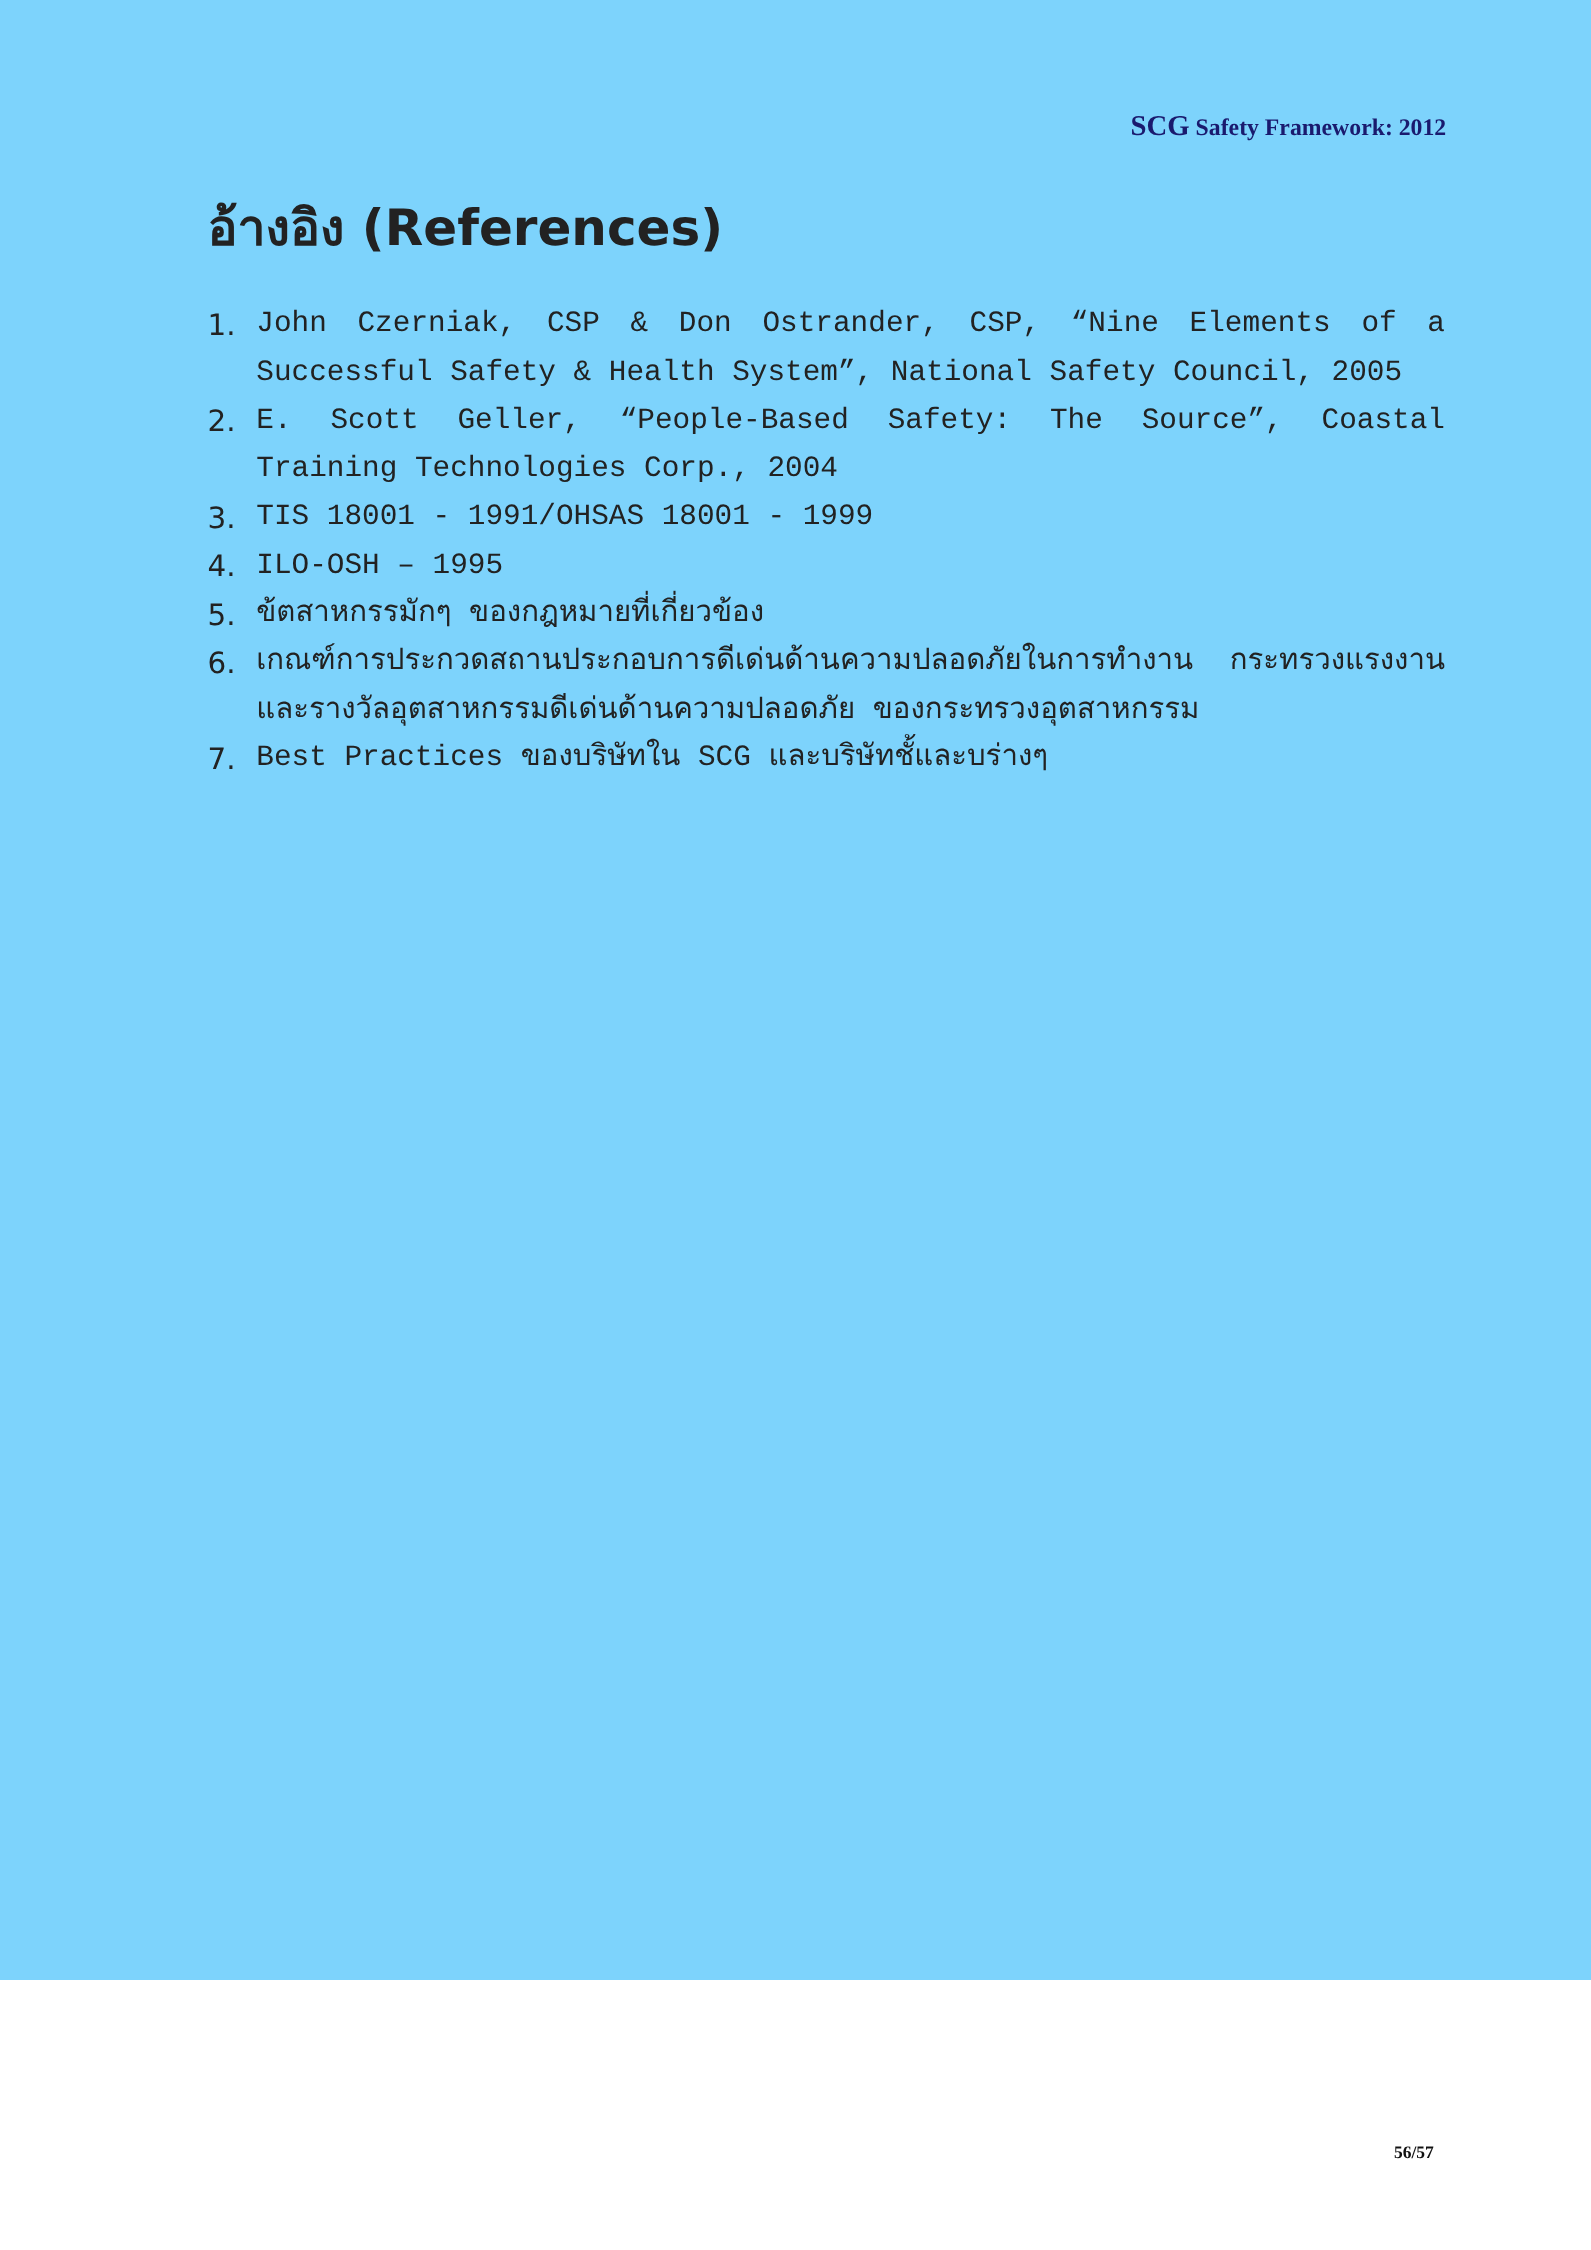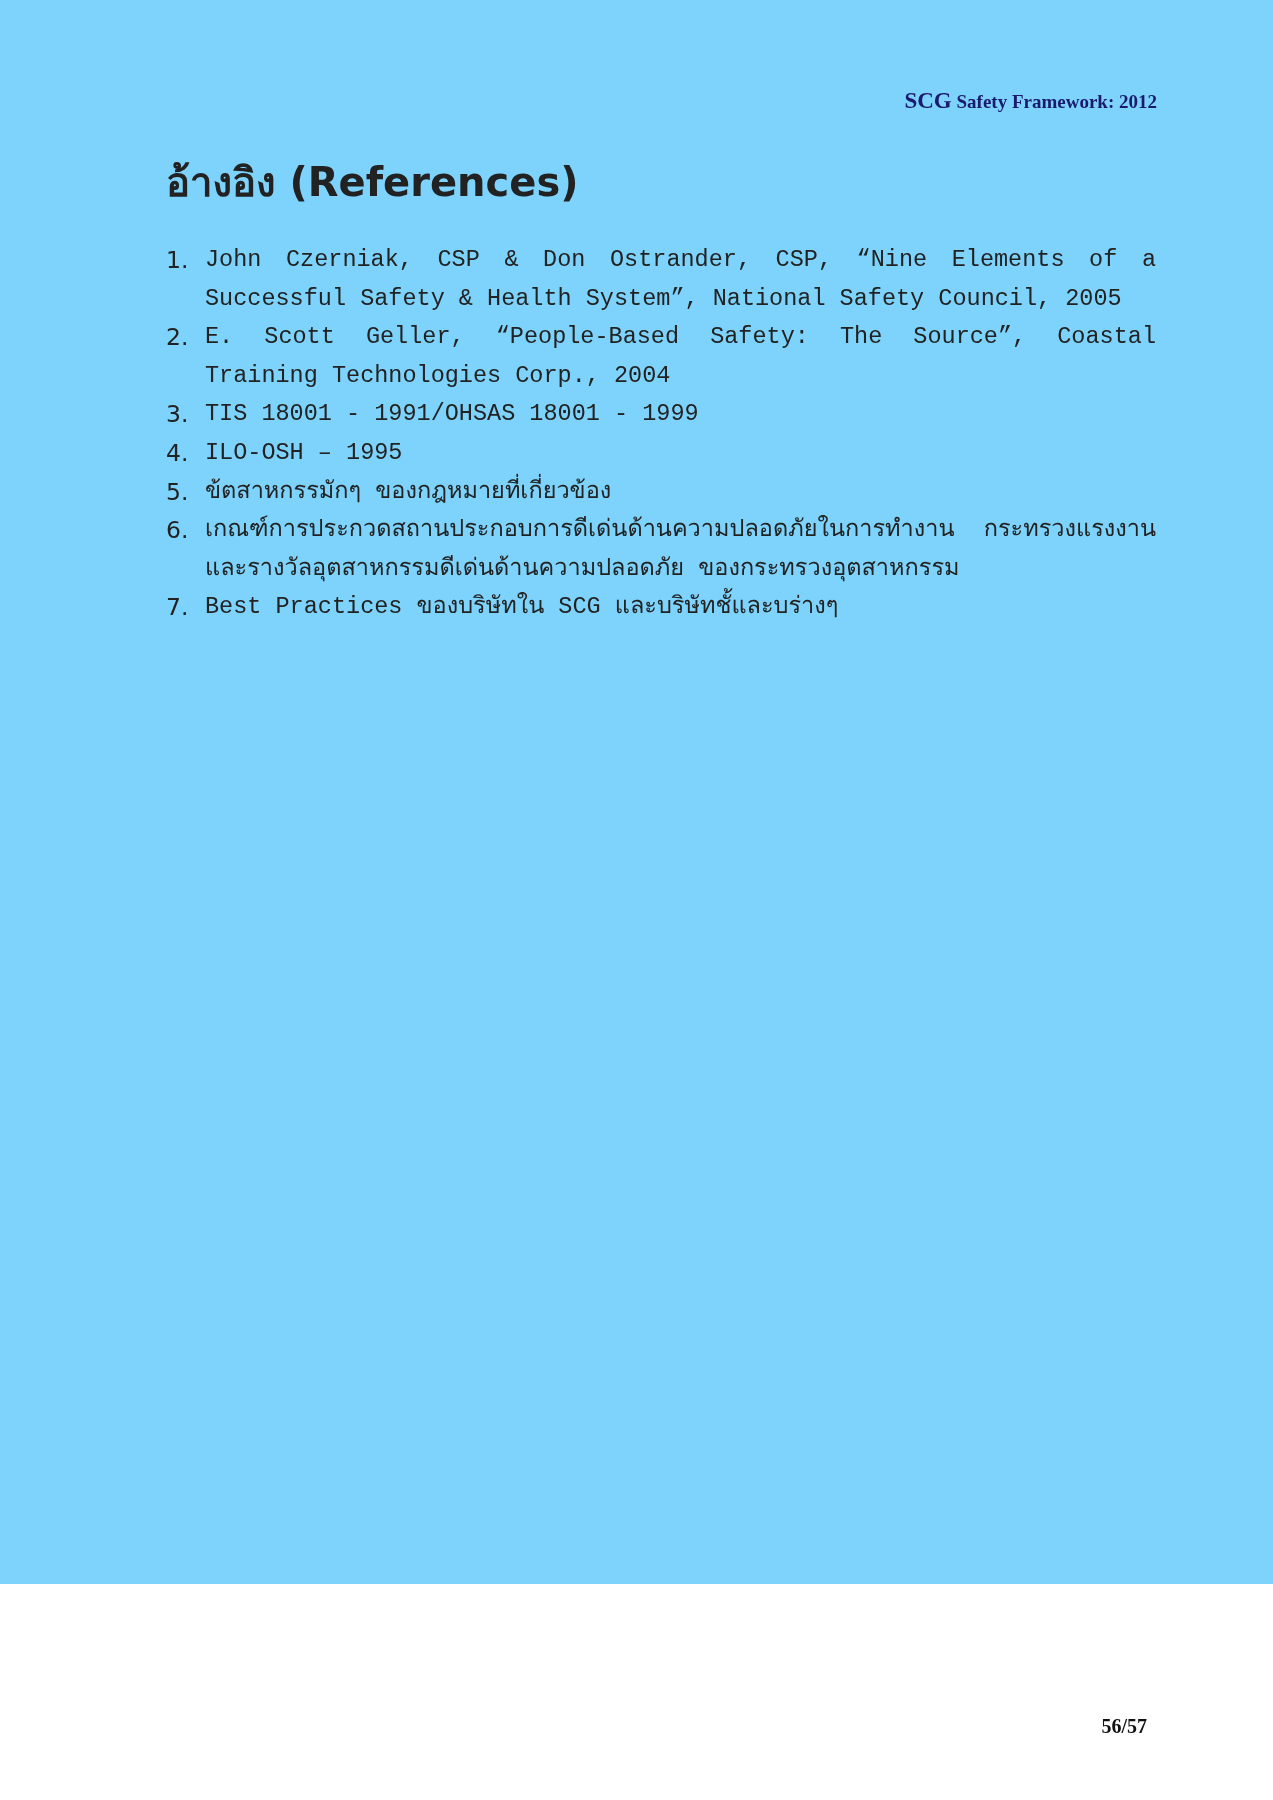--- a/index.html
+++ b/index.html
@@ -22,21 +22,21 @@
       font-family: "DejaVu Sans", sans-serif; font-size: 23.5px;
       color: #222; line-height: 38.6px;
     }
     .refs li { display: flex; margin: 0; padding: 0; }
     .refs .num { width: 39px; flex: 0 0 39px; }
     .refs .txt { flex: 1; text-align: justify; }
     .refs .txt.last-left { text-align-last: left; font-family: Liberation Mono, monospace; }
     .page-number {
       position: absolute; right: 126px; top: 1715px;
       font-family: "Liberation Serif", serif; font-weight: bold;
-      font-size: 20px; color: #111;
+      font-size: 14px; color: #111;
     }
   </style>
 </head>
 <body>
 
 <div class="page">
 
   <div class="running-header">
     <span class="brand">SCG</span>
     <span>Safety Framework: 2012</span>

